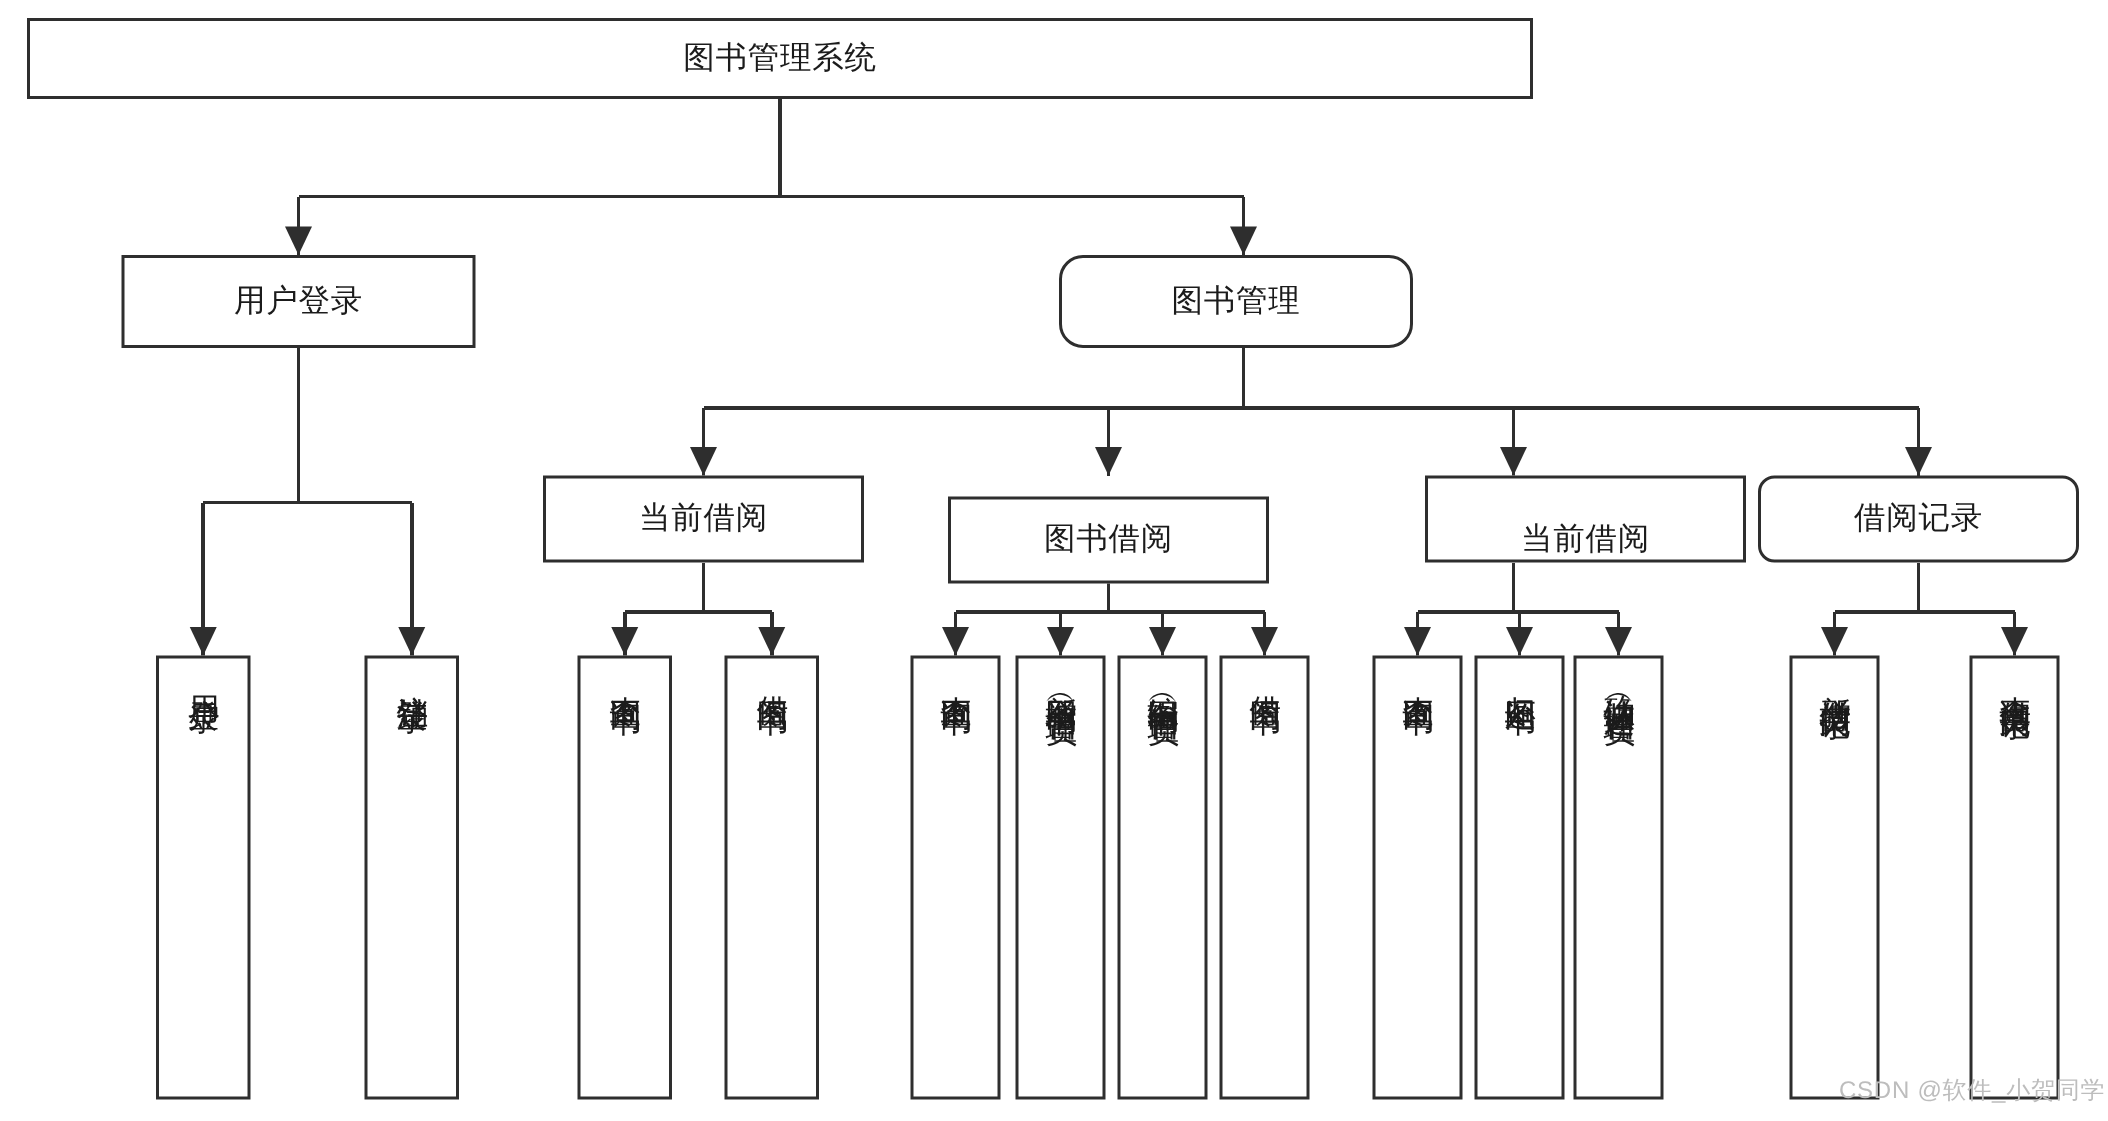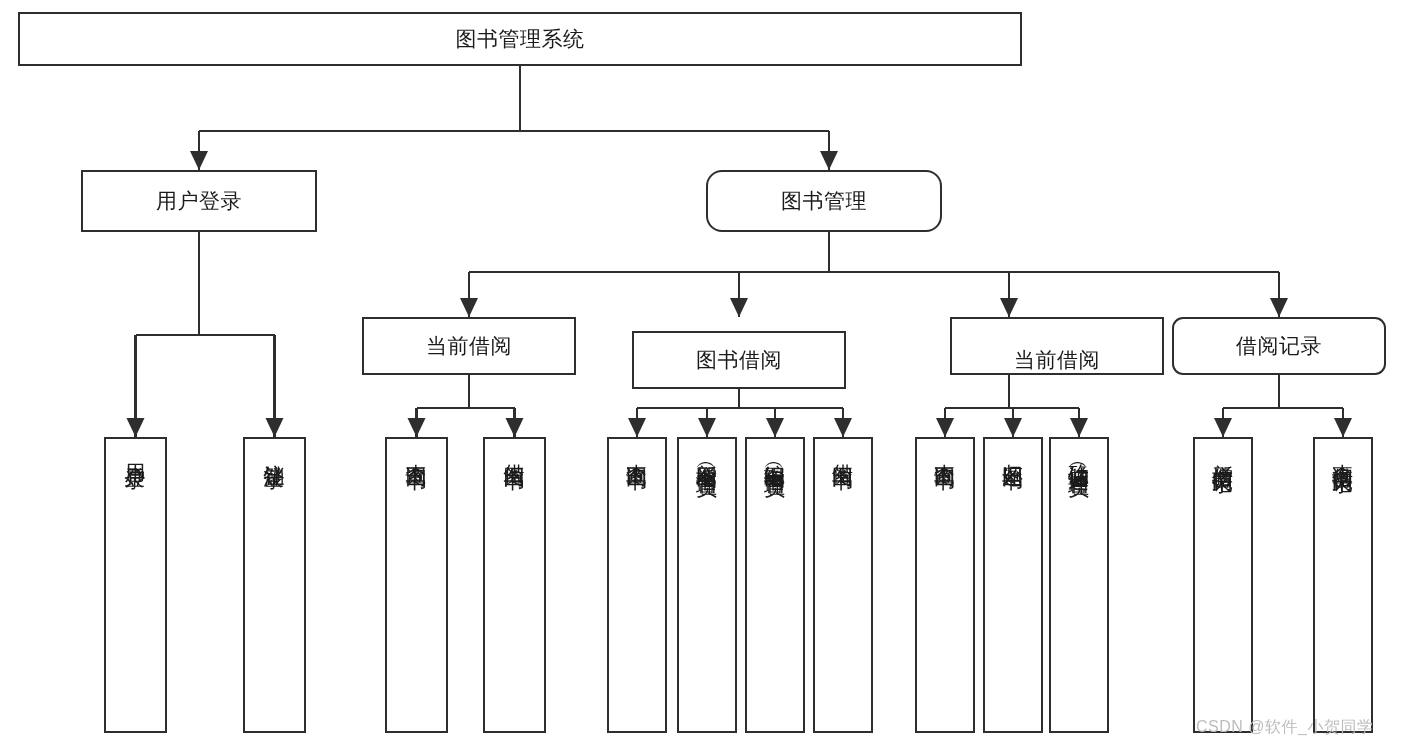--- a/index.html
+++ b/index.html
@@ -177,14 +177,14 @@
       <div class="node vert" style="left: 1049px; top: 437px; width: 60px; height: 296px;">
         <div class="label">确认归还（管理员）</div>
       </div>
       <div class="node vert" style="left: 1193px; top: 437px; width: 60px; height: 296px;">
         <div class="label">新增借阅记录</div>
       </div>
       <div class="node vert" style="left: 1313px; top: 437px; width: 60px; height: 296px;">
         <div class="label">查询借阅记录</div>
       </div>
     </div>
-  <div id="watermark" style="left: 1196px; top: 717px; color: rgb(189, 189, 189);">CSDN @软件_小贺同学</div>
+  <div id="watermark" style="left: 1196px; top: 717px; color: rgb(189, 189, 189); padding-left: 30px;">CSDN @软件_小贺同学</div>
 </div>
 
 </body></html>

